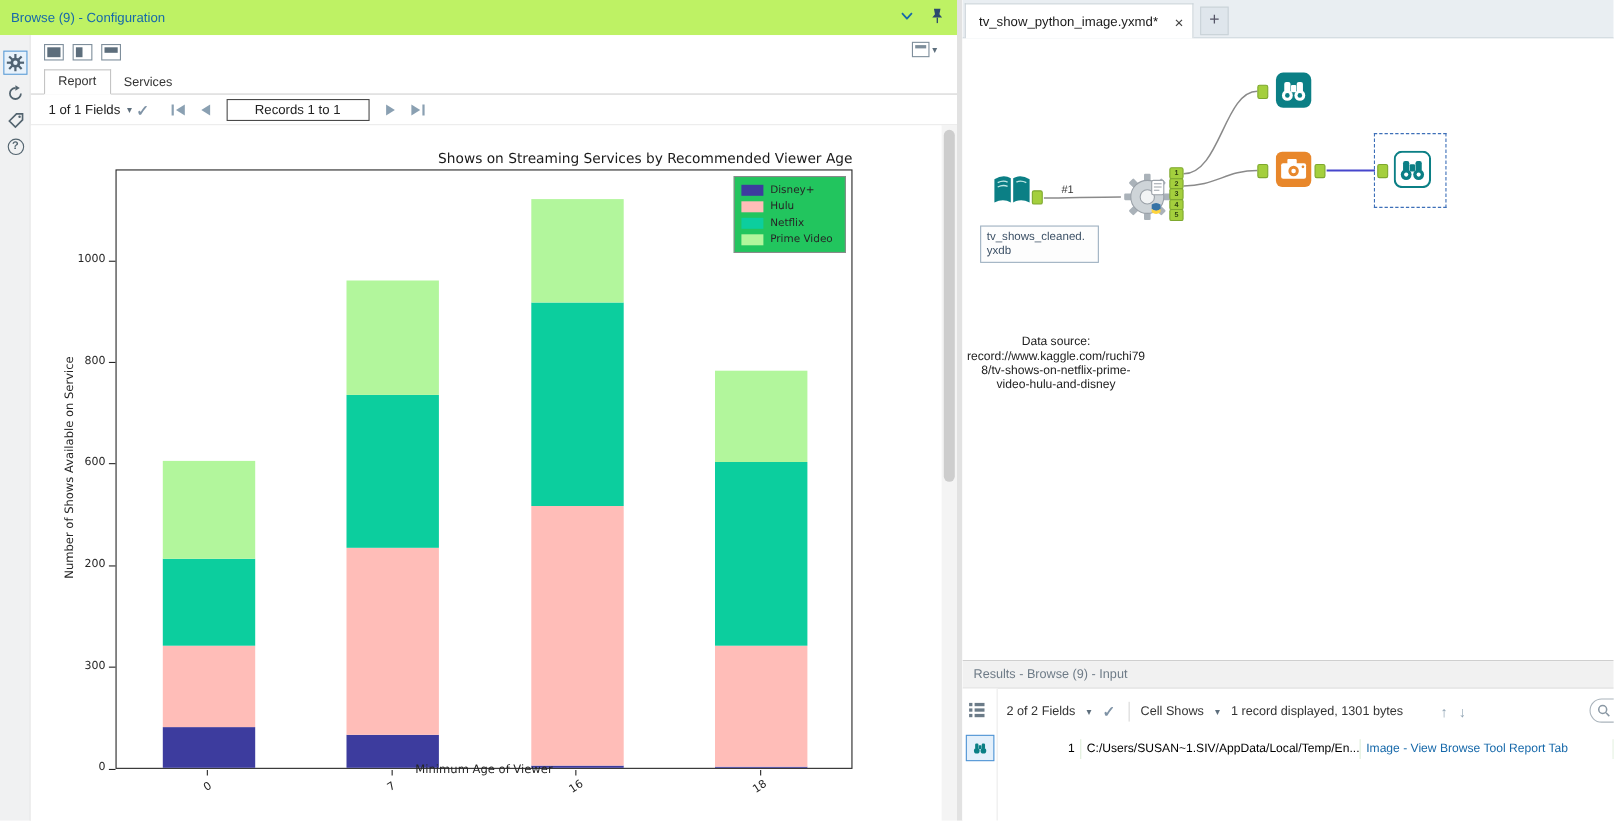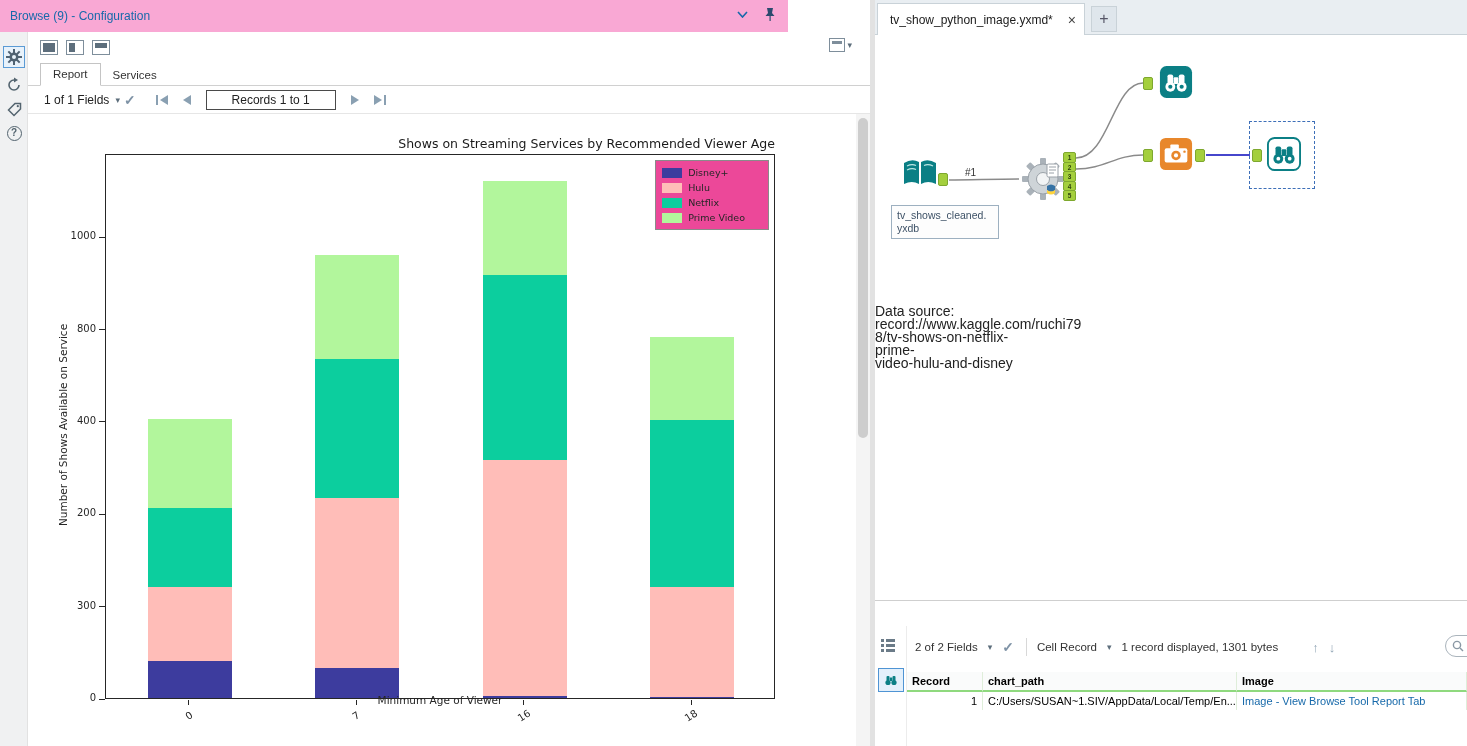--- a/index.html
+++ b/index.html
@@ -3,21 +3,21 @@
 <meta charset="utf-8">
 <style>
   * { box-sizing: border-box; margin: 0; padding: 0; }
   html,body { width:1467px; height:746px; overflow:hidden;
     font-family:"Liberation Sans", sans-serif; background:#fff; }
 
   
   .left-panel { position:absolute; left:0; top:0; width:870px; height:746px; background:#fff; }
   .divider { position:absolute; left:870px; top:0; width:5px; height:746px; background:#e2e2e2; }
 
-  .lp-header { position:absolute; left:0; top:0; width:788px; height:32px; background:#f9a8d4; }
+  .lp-header { position:absolute; left:0; top:0; width:870px; height:32px; background:#bef264; }
   .lp-title { position:absolute; left:10px; top:9px; font-size:12px; color:#1769aa; }
   .lp-header-icons { position:absolute; right:12px; top:7px; display:flex; gap:16px; align-items:center; }
 
   .left-strip { position:absolute; left:0; top:32px; width:28px; height:714px; background:#f0f1f2; border-right:1px solid #e2e2e2; }
   .strip-icon { position:absolute; left:3px; width:22px; height:22px; display:flex; align-items:center; justify-content:center; }
   .strip-icon.selected { border:1px solid #5b9bd5; background:#e8f2fb; }
   .help-circle { width:15px; height:15px; border:1.5px solid #53646f; border-radius:50%; color:#53646f;
     font-size:10px; line-height:12px; text-align:center; font-weight:bold; }
 
   .config-area { position:absolute; left:28px; top:32px; width:842px; height:714px; background:#fff; }
@@ -51,21 +51,21 @@
   .figure { position:absolute; left:0; top:0; width:800px; height:632px; font-family:"DejaVu Sans", sans-serif; }
   .chart-title { position:absolute; left:77px; top:22px; width:670px; text-align:right; font-size:12.5px; color:#1a1a1a; }
   .plot-area { position:absolute; left:77px; top:40px; width:670px; height:545px; border:1px solid #262626; background:#fff; }
   .bar-seg { position:absolute; }
   .ytick-label { position:absolute; left:18px; width:50px; text-align:right; font-size:10px; color:#262626; }
   .ytick-mark { position:absolute; left:71px; width:6px; height:1px; background:#262626; }
   .xtick-mark { position:absolute; top:586px; width:1px; height:5px; background:#262626; }
   .xtick-label { position:absolute; top:596px; width:40px; text-align:center; font-size:10px; color:#262626; transform:rotate(-33deg); }
   .x-axis-label { position:absolute; left:77px; top:580px; width:670px; text-align:center; font-size:10.5px; color:#262626; }
   .y-axis-label { position:absolute; left:-115px; top:305px; width:300px; text-align:center; font-size:10.5px; color:#262626; transform:rotate(-90deg); }
-  .chart-legend { position:absolute; top:5px; right:5px; background:#ec4899; border:1px solid #8a8a8a; padding:4px 23px 4px 6px; }
+  .chart-legend { position:absolute; top:5px; right:5px; background:#22c55e; border:1px solid #8a8a8a; padding:4px 11px 4px 6px; }
   .legend-row { display:flex; align-items:center; gap:6px; height:15px; }
   .legend-swatch { width:20px; height:10px; }
   .legend-label { font-size:9.5px; color:#262626; }
 
   
   .right-region { position:absolute; left:875px; top:0; width:592px; height:746px; overflow:hidden; background:#fff; }
   .tabbar { position:absolute; left:0; top:0; width:100%; height:35px; background:#e9eef2; border-bottom:1px solid #c9d2d8; }
   .doc-tab { position:absolute; left:2px; top:3px; width:208px; height:32px; background:#fff; border:1px solid #c9d2d8; border-bottom:none;
     font-size:12px; color:#1a1a1a; display:flex; align-items:center; padding:0 8px 0 12px; }
   .doc-tab .tab-close { margin-left:auto; color:#444; font-size:14px; }
@@ -76,21 +76,21 @@
   .wires { position:absolute; left:0; top:0; width:592px; height:565px; }
   .tool-icon { position:absolute; }
   .conn-label { position:absolute; font-size:10px; color:#333; background:#fff; padding:0 2px; }
   .anchor { position:absolute; width:10px; height:13px; background:#a4cf3d; border:1px solid #7ea82e; border-radius:2px; }
   .out-stack { position:absolute; display:flex; flex-direction:column; }
   .out-tab { width:13px; height:10.5px; background:#a4cf3d; border:1px solid #7ea82e; border-radius:2px; margin-top:-1px;
     font-size:6.5px; color:#2f4410; text-align:center; line-height:9px; font-weight:bold; }
   .input-label-box { position:absolute; left:16px; top:170px; width:108px; border:1px solid #9db0c0; background:#fdfdfd;
     padding:3px 5px; font-size:10.5px; color:#3d5166; line-height:13px; }
   .sel-box { position:absolute; left:374px; top:86px; width:66px; height:68px; border:1.5px dashed #3d6fb8; }
-  .annotation { position:absolute; left:0px; top:270px; width:170px; text-align:left; font-size:14px; color:#222; line-height:13px; }
+  .annotation { position:absolute; left:0px; top:270px; width:170px; text-align:center; font-size:11px; color:#222; line-height:13px; }
 
   
   .results { position:absolute; left:0; top:600px; width:592px; height:146px; border-top:1px solid #cfcfcf; background:#fff; }
   .results-header { position:absolute; left:0; top:0; width:100%; height:25px; background:#f1f1f1; border-bottom:1px solid #e0e0e0;
     font-size:11.5px; color:#6e7b87; line-height:25px; padding-left:10px; }
   .results-strip { position:absolute; left:0; top:25px; width:32px; height:121px; background:#fff; border-right:1px solid #ececec; }
   .rs-icon { position:absolute; left:4px; display:flex; align-items:center; justify-content:center; }
   .rs-icon.selected { border:1px solid #4f94d4; background:#e4f0fb; width:26px; height:24px; }
   .results-toolbar { position:absolute; left:32px; top:25px; width:560px; height:42px; display:flex; align-items:center;
     gap:10px; padding-left:8px; font-size:11.5px; color:#333; }
@@ -259,21 +259,21 @@
             <div class="bar-seg" style="left: 544.25px; width: 84px; bottom: 110.847px; height: 167.195px; background: rgb(12, 206, 158);"></div>
             <div class="bar-seg" style="left: 544.25px; width: 84px; bottom: 278.042px; height: 83.1356px; background: rgb(178, 246, 156);"></div>
           </div>
         <div class="x-axis-label">Minimum Age of Viewer</div>
       <div class="ytick-label" style="top: 578px;">0</div>
           <div class="ytick-mark" style="top: 584.5px;"></div>
           <div class="ytick-label" style="top: 485.627px;">300</div>
           <div class="ytick-mark" style="top: 492.127px;"></div>
           <div class="ytick-label" style="top: 393.254px;">200</div>
           <div class="ytick-mark" style="top: 399.754px;"></div>
-          <div class="ytick-label" style="top: 300.881px;">400</div>
+          <div class="ytick-label" style="top: 300.881px;">600</div>
           <div class="ytick-mark" style="top: 307.381px;"></div>
           <div class="ytick-label" style="top: 208.508px;">800</div>
           <div class="ytick-mark" style="top: 215.008px;"></div>
           <div class="ytick-label" style="top: 116.136px;">1000</div>
           <div class="ytick-mark" style="top: 122.636px;"></div>
           <div class="xtick-mark" style="left: 160.25px;"></div>
           <div class="xtick-label" style="left: 140.75px;">0</div>
           <div class="xtick-mark" style="left: 327.75px;"></div>
           <div class="xtick-label" style="left: 308.25px;">7</div>
           <div class="xtick-mark" style="left: 495.25px;"></div>
@@ -401,20 +401,21 @@
 
     <div class="annotation">
         <div>Data source:</div>
         <div>record://www.kaggle.com/ruchi79</div>
         <div>8/tv-shows-on-netflix-prime-</div>
         <div>video-hulu-and-disney</div>
       </div>
   </div>
 
   <div class="results">
+    <div class="results-header">Results - Browse (9) - Input</div>
 
     <div class="results-strip">
       <div class="rs-icon" style="top:10px;">
         <svg width="18" height="18" viewBox="0 0 18 18">
           <rect x="2" y="3" width="3" height="3" fill="#6b7b88"></rect>
             <rect x="7" y="3" width="9" height="3" fill="#6b7b88"></rect>
           <rect x="2" y="8" width="3" height="3" fill="#6b7b88"></rect>
             <rect x="7" y="8" width="9" height="3" fill="#6b7b88"></rect>
           <rect x="2" y="13" width="3" height="3" fill="#6b7b88"></rect>
             <rect x="7" y="13" width="9" height="3" fill="#6b7b88"></rect>
@@ -429,40 +430,35 @@
           <circle cx="24" cy="23" r="5.2" fill="#0b7f85"></circle>
         </svg>
       </div>
     </div>
 
     <div class="results-toolbar">
       <span>2 of 2 Fields</span>
       <span class="caret">▾</span>
       <span class="check" style="margin-right:2px;">✓</span>
       <span class="tb-sep"></span>
-      <span>Cell Record</span>
+      <span>Cell Shows</span>
       <span class="caret">▾</span>
       <span>1 record displayed, 1301 bytes</span>
       <span class="arrows" style="margin-left:24px;">↑</span>
       <span class="arrows">↓</span>
       <div class="search-box">
         <svg width="12" height="12">
           <circle cx="5" cy="5" r="3.6" fill="none" stroke="#8a98a4" stroke-width="1.4"></circle>
           <line x1="8" y1="8" x2="11" y2="11" stroke="#8a98a4" stroke-width="1.4"></line>
         </svg>
 
       </div>
     </div>
 
     <div class="grid">
-      <div class="grid-row grid-head">
-        <div class="cell col-record">Record</div>
-        <div class="cell col-path">chart_path</div>
-        <div class="cell col-image">Image</div>
-      </div>
       <div class="grid-row grid-data">
         <div class="cell col-record">1</div>
         <div class="cell col-path">C:/Users/SUSAN~1.SIV/AppData/Local/Temp/En...</div>
         <div class="cell col-image link-text">Image - View Browse Tool Report Tab</div>
       </div>
     </div>
   </div>
 </div>
 
 </body></html>

